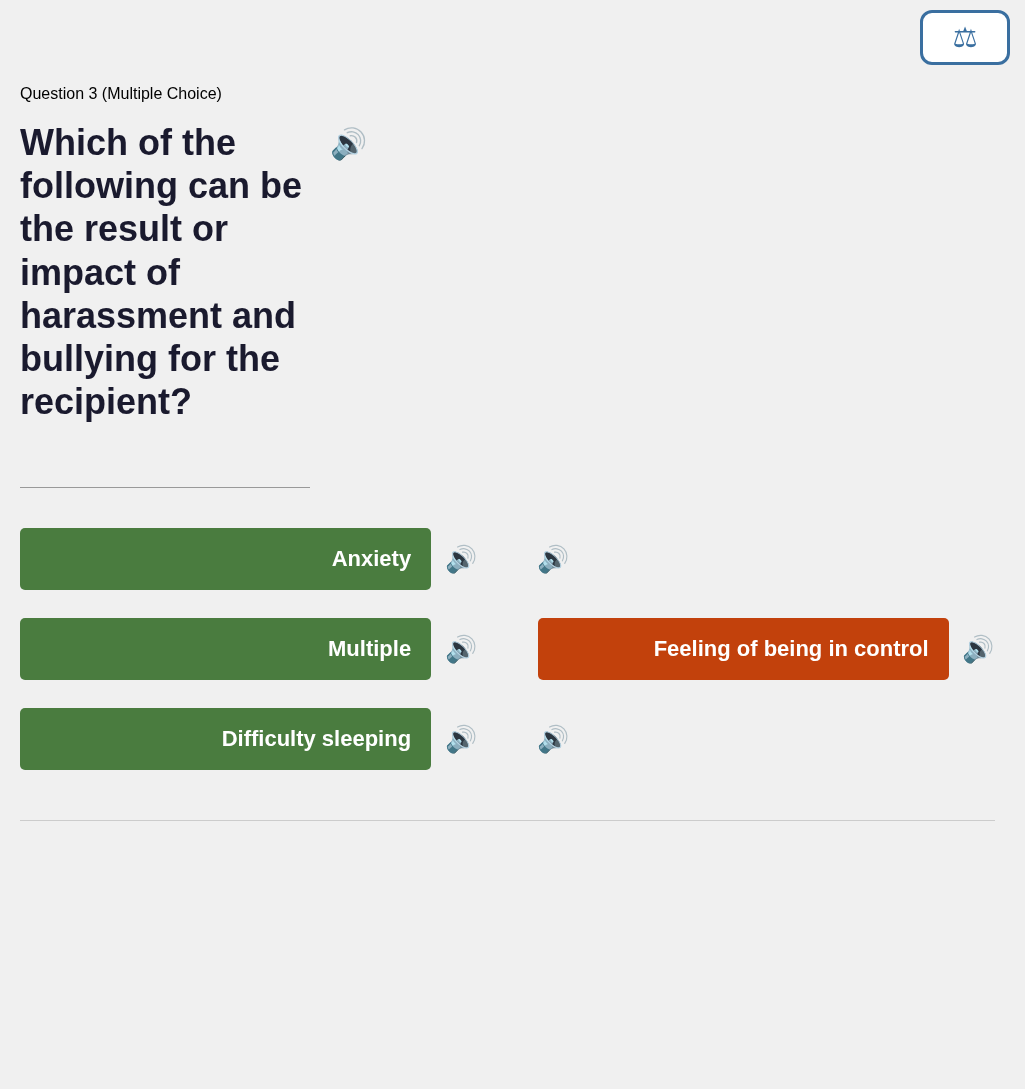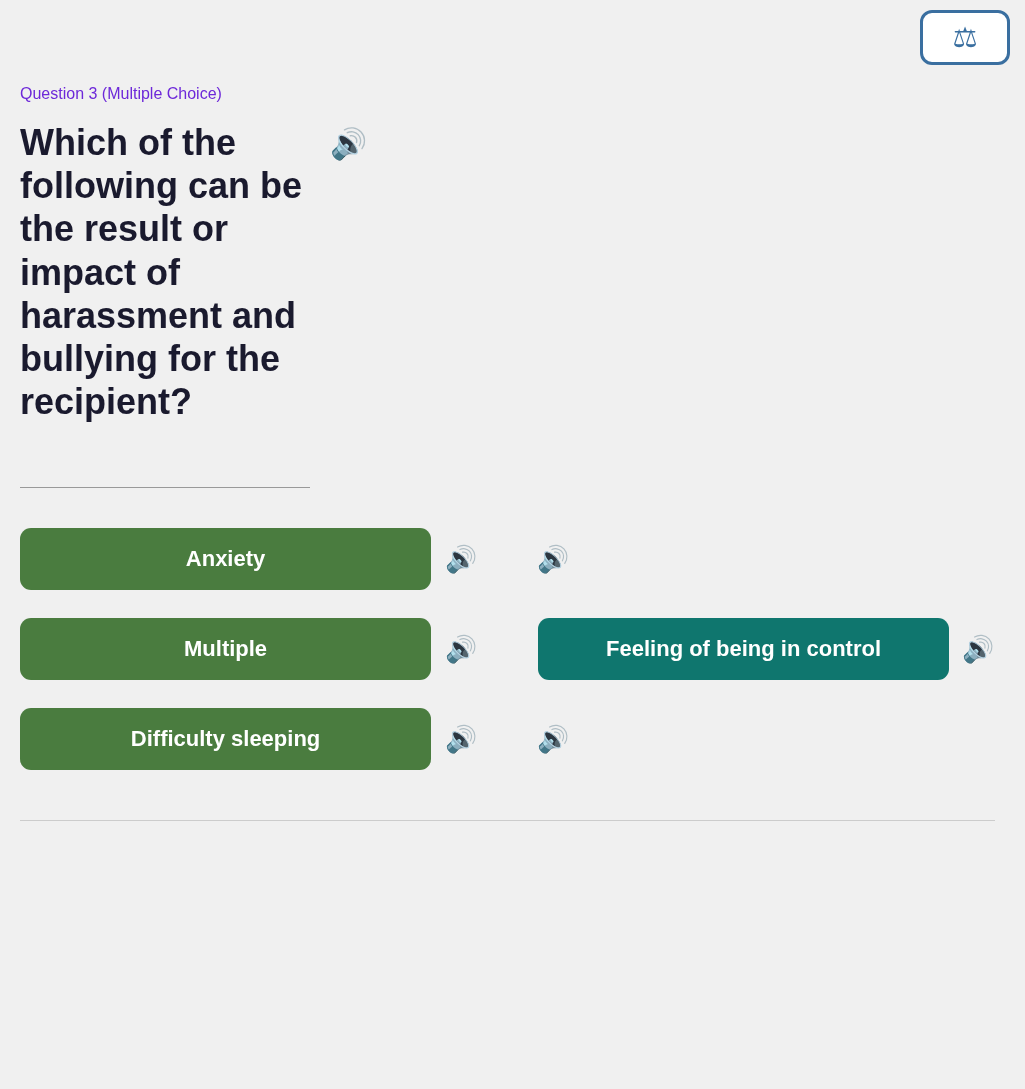--- a/index.html
+++ b/index.html
@@ -37,21 +37,21 @@
       font-size: 28px;
       color: #3a6fa0;
     }
 
     .main-content {
       padding: 20px 30px 30px 20px;
     }
 
     .question-label {
       font-size: 16px;
-      color: #6d28d9;
+      color: #000000;
       margin-bottom: 18px;
       font-weight: normal;
     }
 
     .question-row {
       display: flex;
       align-items: flex-start;
       margin-bottom: 64px;
     }
 
@@ -98,30 +98,30 @@
     }
 
     .answer-btn {
       flex: 1;
       padding: 18px 20px;
       font-size: 22px;
       font-weight: bold;
       color: white;
       border: none;
       cursor: pointer;
-      text-align: center;
-      border-radius: 11px;
+      text-align: right;
+      border-radius: 5px;
     }
 
     .answer-btn.green {
       background-color: #4a7c3f;
     }
 
     .answer-btn.dark-green {
-      background-color: #0f766e;
+      background-color: #c2410c;
       padding-left: 21px;
     }
 
     .answer-audio-btn {
       background: none;
       border: none;
       cursor: pointer;
       padding: 0;
       flex-shrink: 0;
     }

